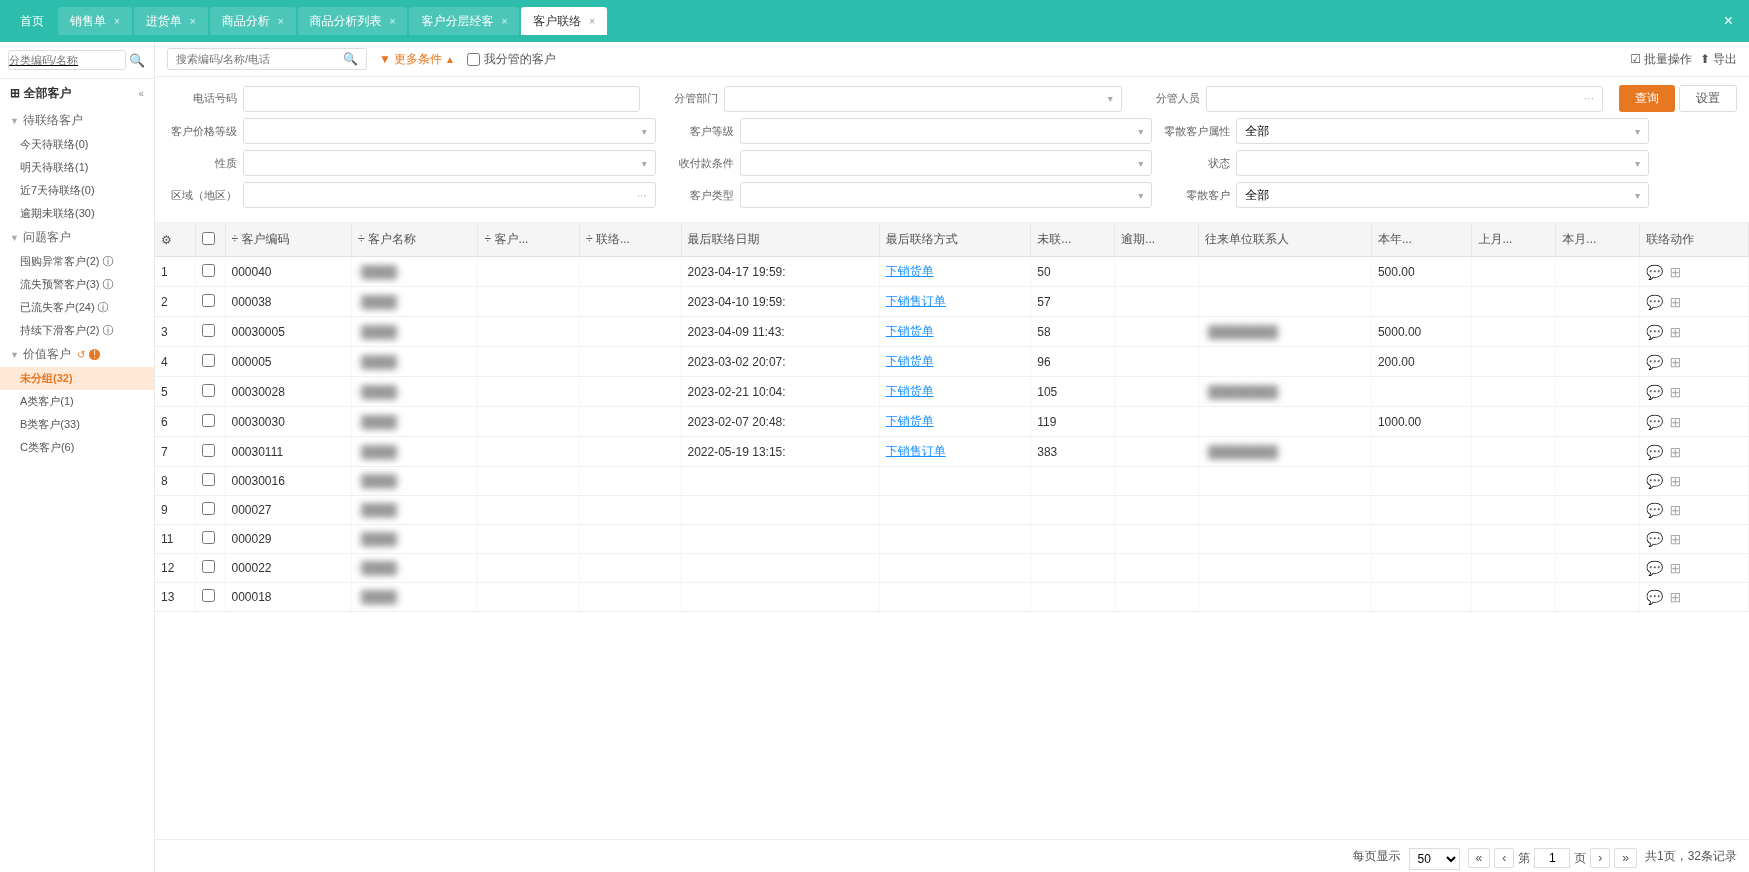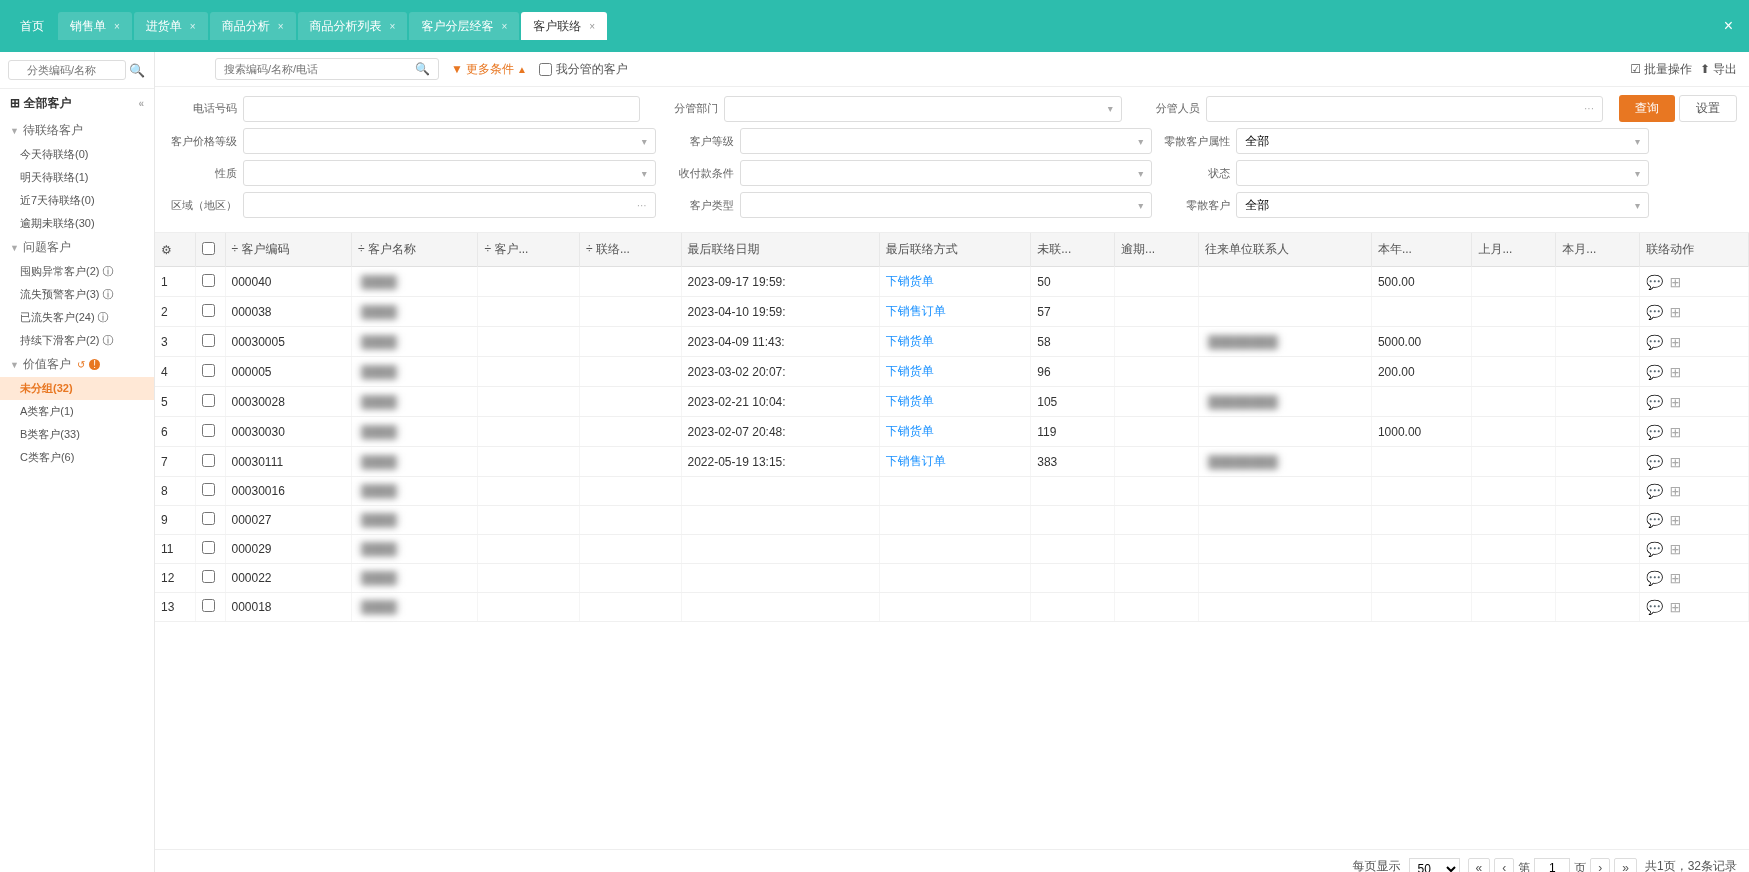--- a/index.html
+++ b/index.html
@@ -3,21 +3,21 @@
   <meta charset="utf-8">
   <style>
     * { box-sizing: border-box; margin: 0; padding: 0; font-family: 'Microsoft YaHei', Arial, sans-serif; font-size: 12px; }
     body { background: #f5f5f5; overflow: hidden; }
 
     
     .top-nav {
       display: flex;
       align-items: center;
       background: #2dbdad;
-      height: 52px;
+      height: 42px;
       padding: 0 8px;
       gap: 2px;
     }
     .nav-tab {
       display: flex;
       align-items: center;
       padding: 0 12px;
       height: 28px;
       background: rgba(255,255,255,0.15);
       color: #fff;
@@ -70,24 +70,25 @@
     .sidebar-search {
       display: flex;
       align-items: center;
       padding: 8px;
       border-bottom: 1px solid #eee;
       gap: 4px;
     }
     .sidebar-search input {
       border: 1px solid #ddd;
       border-radius: 3px;
-      padding: 3px 18px;
+      padding: 3px 0;
       font-size: 11px;
       width: 100%;
       outline: none;
+      text-decoration: underline;
     }
     .sidebar-search-icon { color: #aaa; font-size: 13px; }
 
     .sidebar-section-header {
       display: flex;
       align-items: center;
       justify-content: space-between;
       padding: 6px 10px;
       font-weight: bold;
       color: #333;
@@ -137,22 +138,21 @@
       gap: 12px;
       border-bottom: 1px solid #eee;
     }
     .filter-search-input {
       display: flex;
       align-items: center;
       border: 1px solid #ddd;
       border-radius: 3px;
       padding: 3px 8px;
       gap: 4px;
-      width: 224px;
-      margin-left: 48px;
+      width: 200px;
     }
     .filter-search-input input {
       border: none;
       outline: none;
       font-size: 11px;
       width: 100%;
     }
     .more-conditions {
       display: flex;
       align-items: center;
@@ -285,21 +285,21 @@
       background: #f5f5f5;
       z-index: 1;
     }
     .data-table td {
       padding: 6px 6px;
       border-bottom: 1px solid #f0f0f0;
       border-right: 1px solid #f5f5f5;
       color: #333;
       white-space: nowrap;
     }
-    .data-table td.link-cell { color: #1890ff; cursor: pointer; }
+    .data-table td.link-cell { color: #1890ff; cursor: pointer; text-decoration: underline; }
     .data-table td.actions { color: #aaa; }
     .action-icons { display: flex; gap: 6px; align-items: center; }
     .action-icon { color: #aaa; cursor: pointer; font-size: 14px; }
 
     
     .table-footer {
       display: flex;
       align-items: flex-start;
       justify-content: flex-end;
       padding: 8px 12px;
@@ -591,21 +591,21 @@
         </thead>
         <tbody id="table-body">
 
         <tr>
               <td>1</td>
               <td><input type="checkbox" style=""></td>
               <td>000040</td>
               <td><span class="blurred">████</span></td>
               <td></td>
               <td></td>
-              <td>2023-09-17 19:59:</td>
+              <td>2023-04-17 19:59:</td>
               <td class="link-cell"><span class="link-cell">下销货单</span></td>
               <td>50</td>
               <td></td>
               <td></td>
               <td>500.00</td>
               <td></td>
               <td></td>
               <td class="actions">
                 <div class="action-icons">
                   <span class="action-icon">💬</span>

